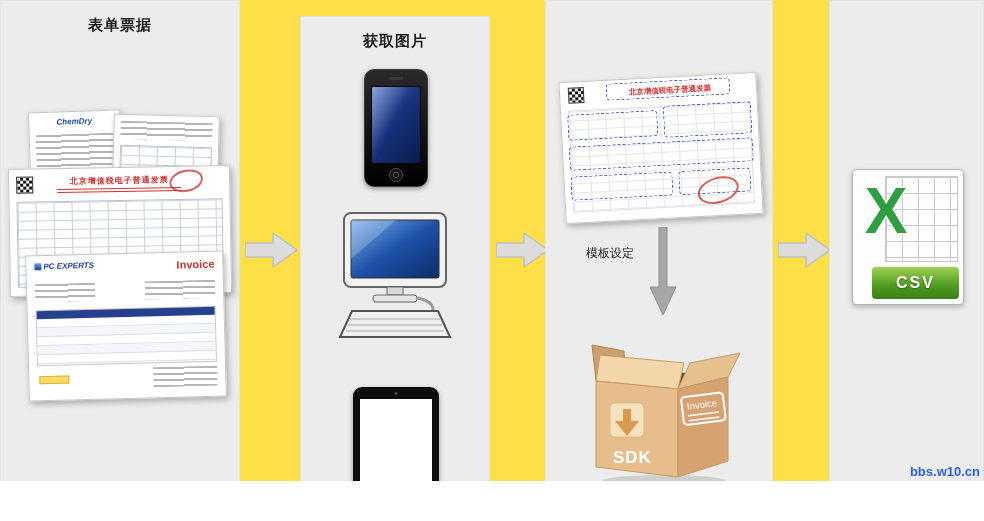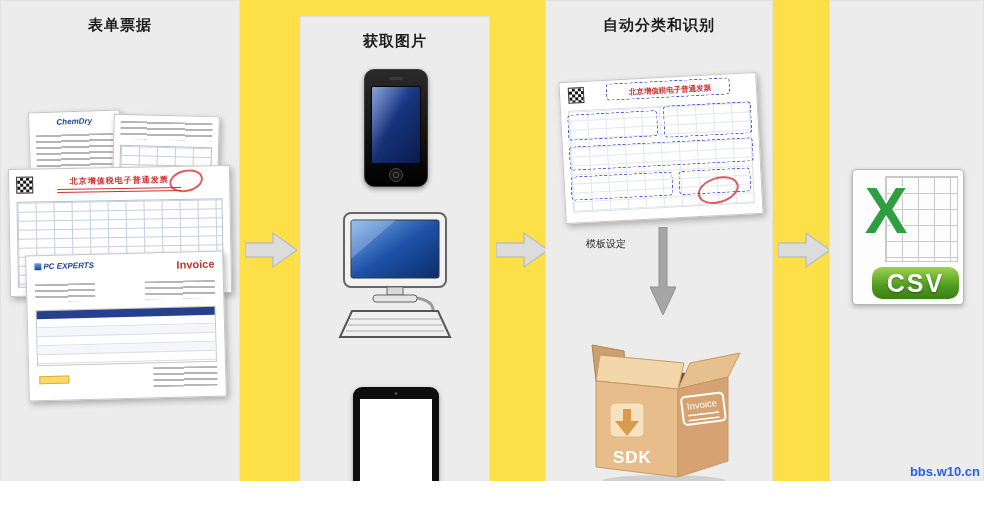--- a/index.html
+++ b/index.html
@@ -78,34 +78,34 @@
   .scan-grid { position:absolute; left:7px; right:7px; top:28px; bottom:10px; opacity:.5; }
   .scan-title { position:absolute; top:8px; left:52px; width:116px; text-align:center; color:#d03030; font-size:7.5px; font-weight:bold; white-space:nowrap; }
   .ann-title { left:46px; top:3px; width:124px; height:17px; }
   .ann-1 { left:6px; top:32px; width:90px; height:26px; }
   .ann-2 { left:102px; top:28px; width:88px; height:32px; }
   .ann-3 { left:6px; top:64px; width:184px; height:24px; }
   .ann-4 { left:6px; top:94px; width:102px; height:24px; }
   .ann-5 { left:114px; top:94px; width:72px; height:24px; }
   .scan-seal { left:132px; top:102px; width:42px; height:26px; transform:rotate(-14deg); }
 
-  .label-template { position:absolute; left:40px; top:236px; font-size:10px; color:#222; }
+  .label-template { position:absolute; left:40px; top:244px; font-size:12px; color:#222; }
   .down-arrow { position:absolute; left:104px; top:226px; }
   .sdk-box { position:absolute; left:34px; top:318px; }
 
   
   .excel { position:absolute; left:22px; top:168px; width:112px; height:136px; background:#fdfdfd; border:1px solid #b5b5b5; border-radius:4px; box-shadow:0 2px 5px rgba(0,0,0,.25); }
   .excel-grid { position:absolute; left:32px; top:6px; right:5px; bottom:42px; border:1px solid #c9c9c9;
                 background-image:linear-gradient(to right,#c9c9c9 1px,transparent 1px),
                                  linear-gradient(to bottom,#c9c9c9 1px,transparent 1px);
                 background-size:16px 16px; }
   .excel-x { position:absolute; left:0; top:4px; width:66px; text-align:center; font-size:64px; font-weight:900; color:#2f9e41;
              text-shadow:1px 1px 0 #fff,-1px -1px 0 #fff,1px -1px 0 #fff,-1px 1px 0 #fff; }
-  .excel-banner { position:absolute; left:19px; right:4px; bottom:5px; height:32px; border-radius:10px;
-                  background:linear-gradient(#9ed24f,#4e9a1f 60%,#3c7f18); color:#fff; font-weight:bold; font-size:25px;
+  .excel-banner { position:absolute; left:19px; right:4px; bottom:5px; height:32px; border-radius:4px;
+                  background:linear-gradient(#9ed24f,#4e9a1f 60%,#3c7f18); color:#fff; font-weight:bold; font-size:16px;
                   text-align:center; line-height:32px; letter-spacing:2px; text-shadow:0 1px 2px rgba(0,0,0,.4); }
 
   .watermark { position:absolute; right:4px; bottom:2px; color:#2c5fdd; font-weight:bold; font-size:13px;margin-left:8px; }
 </style>
 </head>
 <body>
 
 <div class="canvas">
 
   <section class="panel panel-1">
@@ -187,21 +187,20 @@
       <div class="tablet-screen"></div>
       <div class="tablet-home"></div>
     </div>
   </section>
 
   <svg class="flow-arrow fa-2" width="52" height="40" viewBox="0 0 52 40">
     <polygon points="0,13 28,13 28,3 52,20 28,37 28,27 0,27" fill="#dcdcdc" stroke="#bfbfbf" stroke-width="1.5" stroke-linejoin="round"></polygon>
   </svg>
 
   <section class="panel panel-3">
-    <h2>自动分类和识别</h2>
 
     <div class="paper scan-doc">
       <div class="qr qr-b"></div>
       <div class="scan-grid grid"></div>
       <div class="scan-title">北京增值税电子普通发票</div>
       <div class="ann ann-title"></div>
       <div class="ann ann-1"></div>
       <div class="ann ann-2"></div>
       <div class="ann ann-3"></div>
       <div class="ann ann-4"></div>

